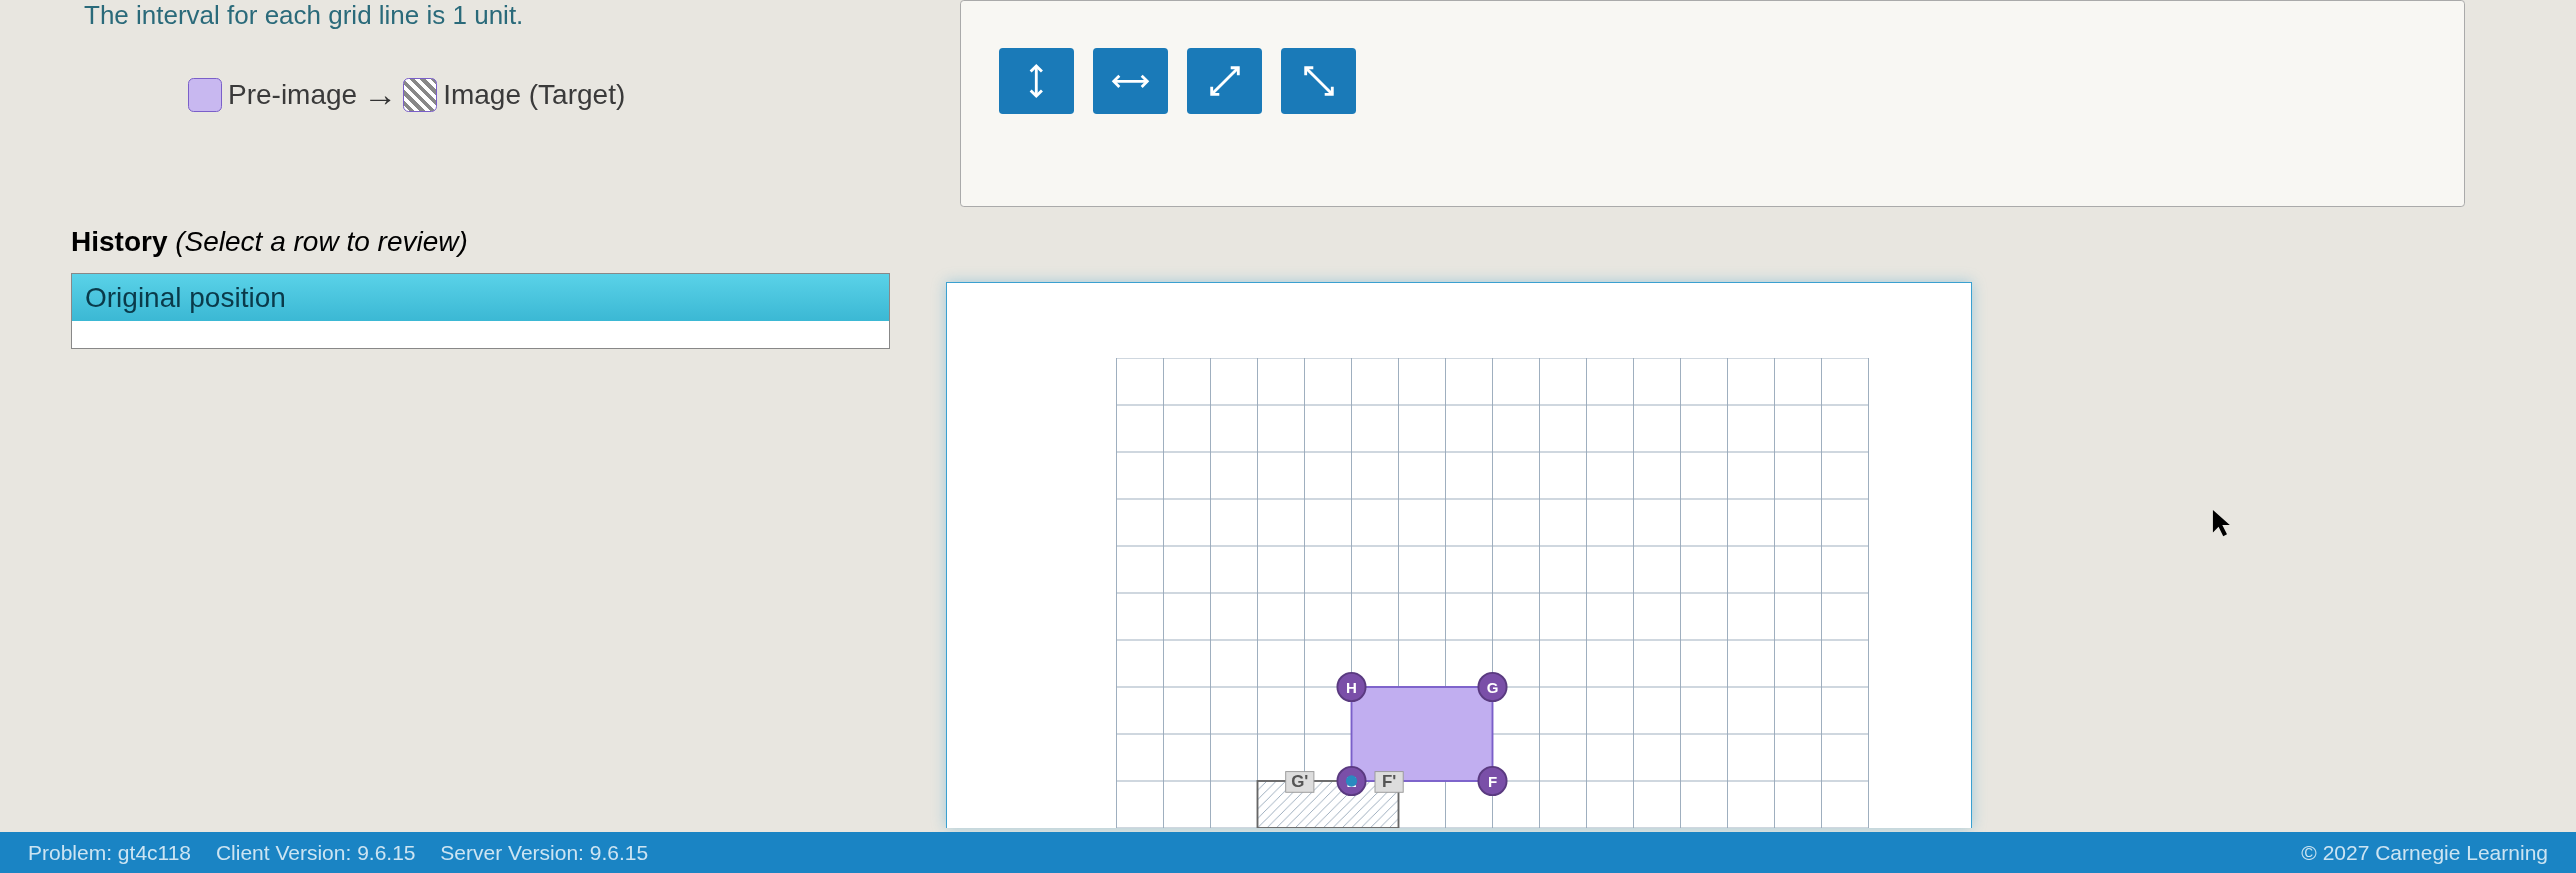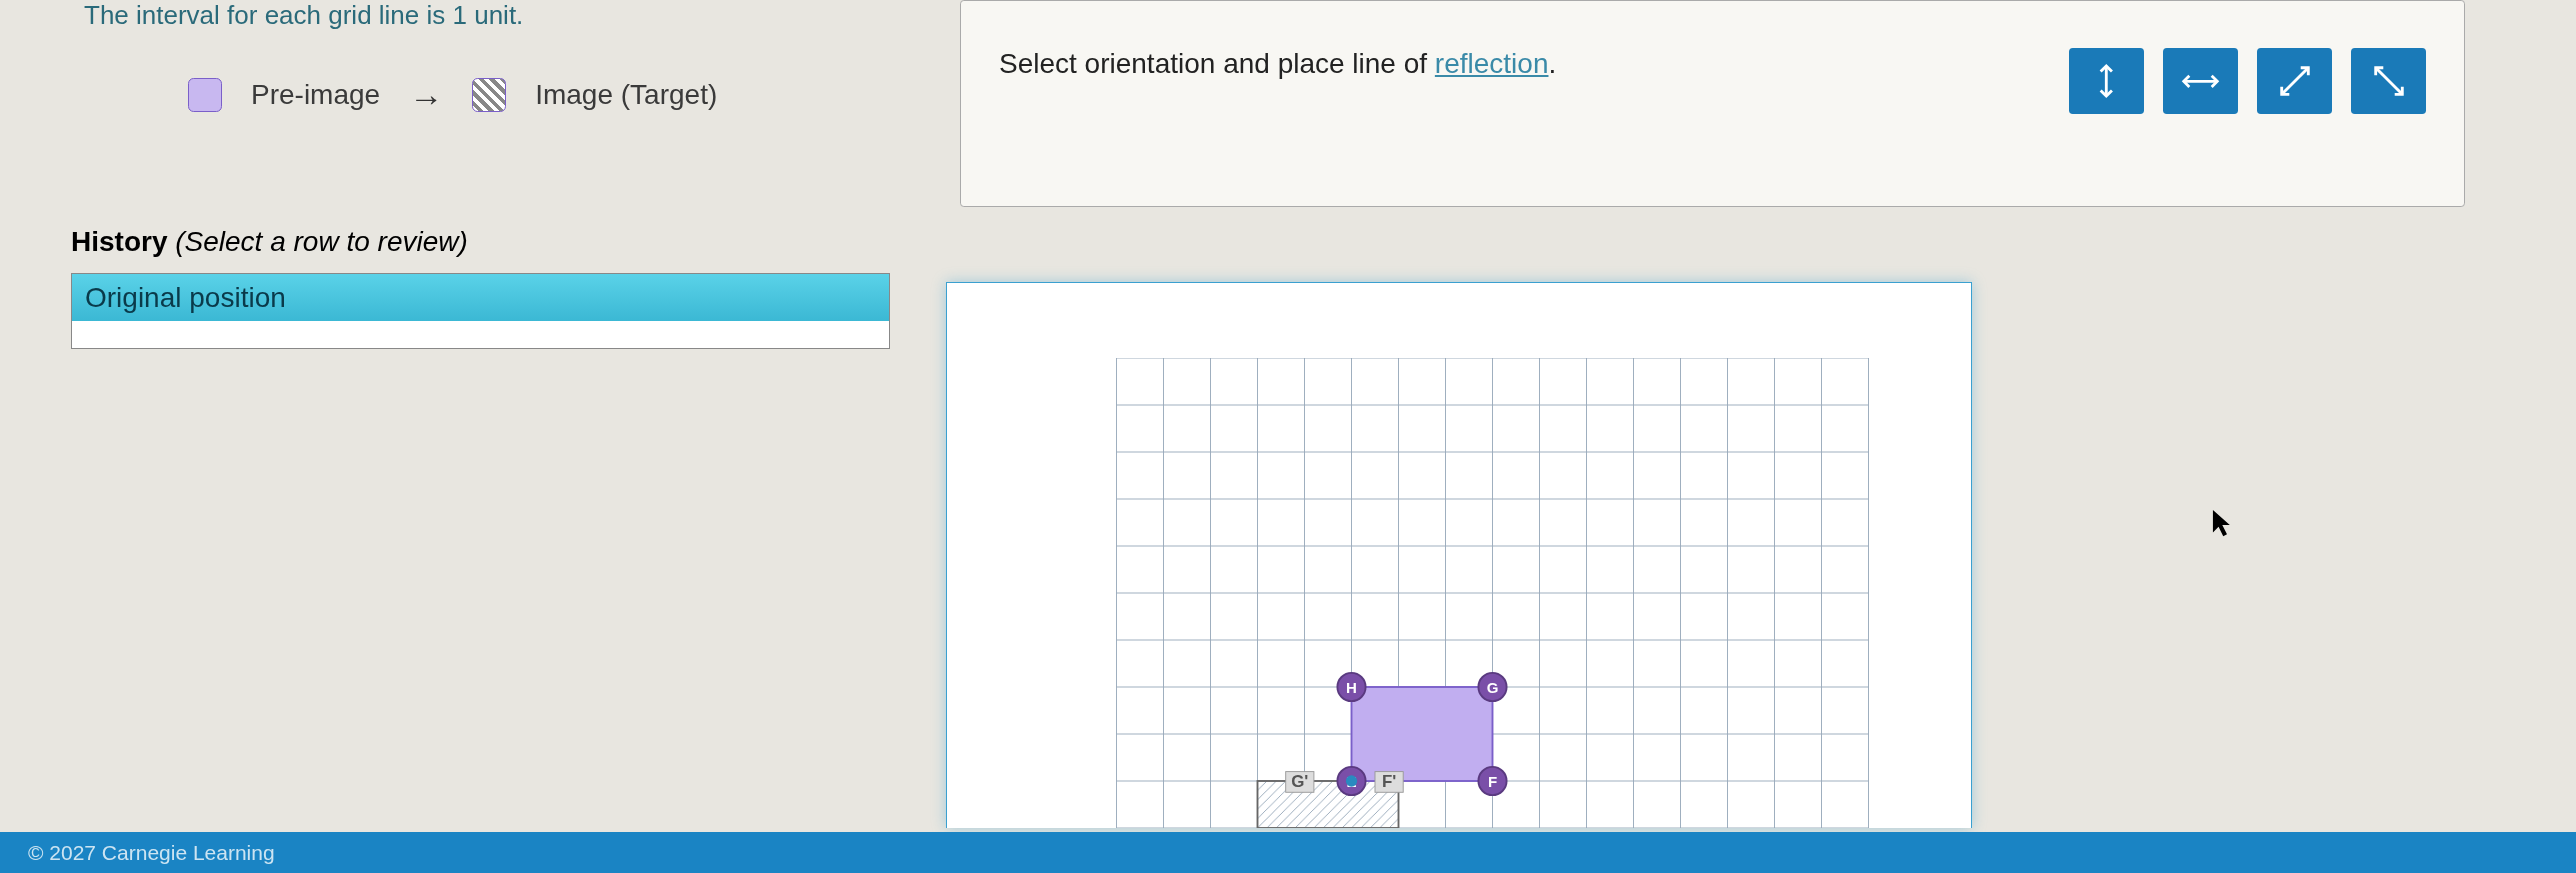--- a/index.html
+++ b/index.html
@@ -18,21 +18,21 @@
       color: #2a6a7a;
       font-size: 26px;
       font-weight: 500;
     }
     .legend-row {
       position: absolute;
       top: 75px;
       left: 188px;
       display: flex;
       align-items: center;
-      gap: 29px;
+      gap: 6px;
       font-size: 28px;
       color: #3a3a3a;
     }
     .swatch {
       width: 34px;
       height: 34px;
       border: 1.9px solid #7a5fc9;
       border-radius: 5.6px;
       display: inline-block;
     }
@@ -191,23 +191,20 @@
 
 <div class="legend-row">
   <span class="swatch swatch-pre"></span>
   <span>Pre-image</span>
   <span class="arrow-icon">→</span>
   <span class="swatch swatch-target"></span>
   <span>Image (Target)</span>
 </div>
 
 <div class="prompt-box">
-  <div class="prompt-text">
-    <span>Select orientation and place line of </span><span class="reflection-link">reflection</span><span>.</span>
-  </div>
   <div class="orient-buttons">
     <button class="orient-btn">
       <svg width="22.6" height="38" viewBox="0 0 24 40">
           <line x1="12" y1="4" x2="12" y2="36"></line>
           <polyline points="6,10 12,4 18,10"></polyline>
           <polyline points="6,30 12,36 18,30"></polyline>
         </svg>
     </button>
     <button class="orient-btn">
       <svg width="41" height="22.6" viewBox="0 0 44 24">
@@ -316,15 +313,20 @@
   </svg>
 </div>
 
 <div class="cursor-icon">
   <svg width="22.6" height="30" viewBox="0 0 24 32">
       <path d="M2 2 L2 26 L8 20 L13 30 L17 28 L12 18 L20 18 Z" fill="#000"></path>
     </svg>
 </div>
 
 <div class="footer">
+  <div class="footer-left">
+    <span>Problem: gt4c118</span>
+    <span>Client Version: 9.6.15</span>
+    <span>Server Version: 9.6.15</span>
+  </div>
   <div>© 2027 Carnegie Learning</div>
 </div>
 
 
 </body></html>

